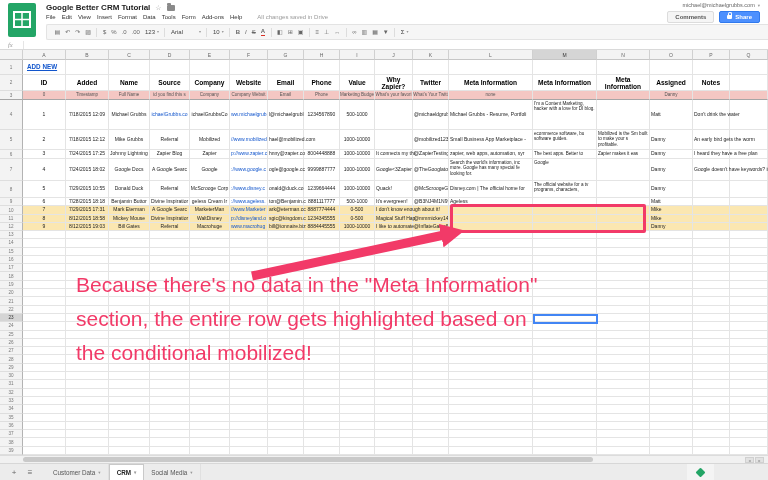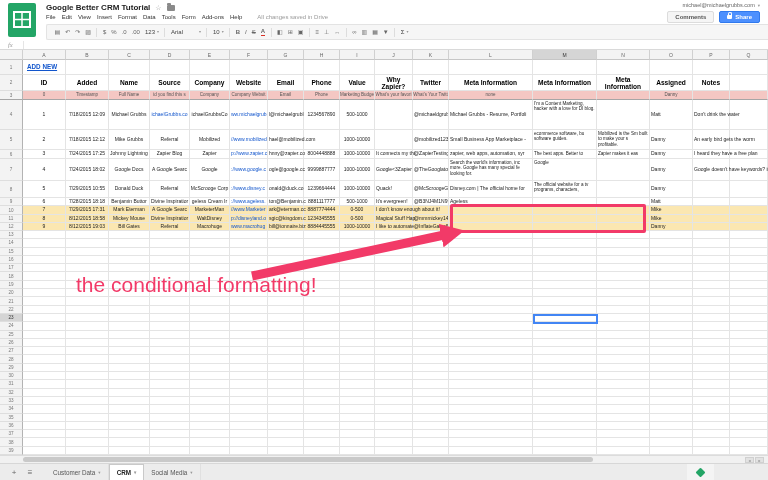--- a/index.html
+++ b/index.html
@@ -998,21 +998,23 @@
   <div class="pinkbox"></div>
   <svg class="arrow-svg">
     <defs>
       <marker id="ah" markerUnits="userSpaceOnUse" markerWidth="26" markerHeight="24" refX="3" refY="12" orient="auto">
         <path d="M0,0 L24,12 L0,24 Z" fill="#f23a68"></path>
       </marker>
     </defs>
     <line x1="252" y1="276" x2="444" y2="235" stroke="#f23a68" stroke-width="9" marker-end="url(#ah)"></line>
   </svg>
   <div class="annotation">
-    <div>the conditional formatting!</div>
+    <div>Because there's no data in the "Meta Information"</div>
+    <div>section, the entire row gets highlighted based on</div>
+    <div>the conditional mobilized!</div>
   </div>
 
   <div class="hscroll">
     <div class="hthumb"></div>
     <div class="sbtn lft">◂</div>
     <div class="sbtn rgt">▸</div>
   </div>
 
   <div class="tabbar">
     <span class="tb-btn first">+</span>

